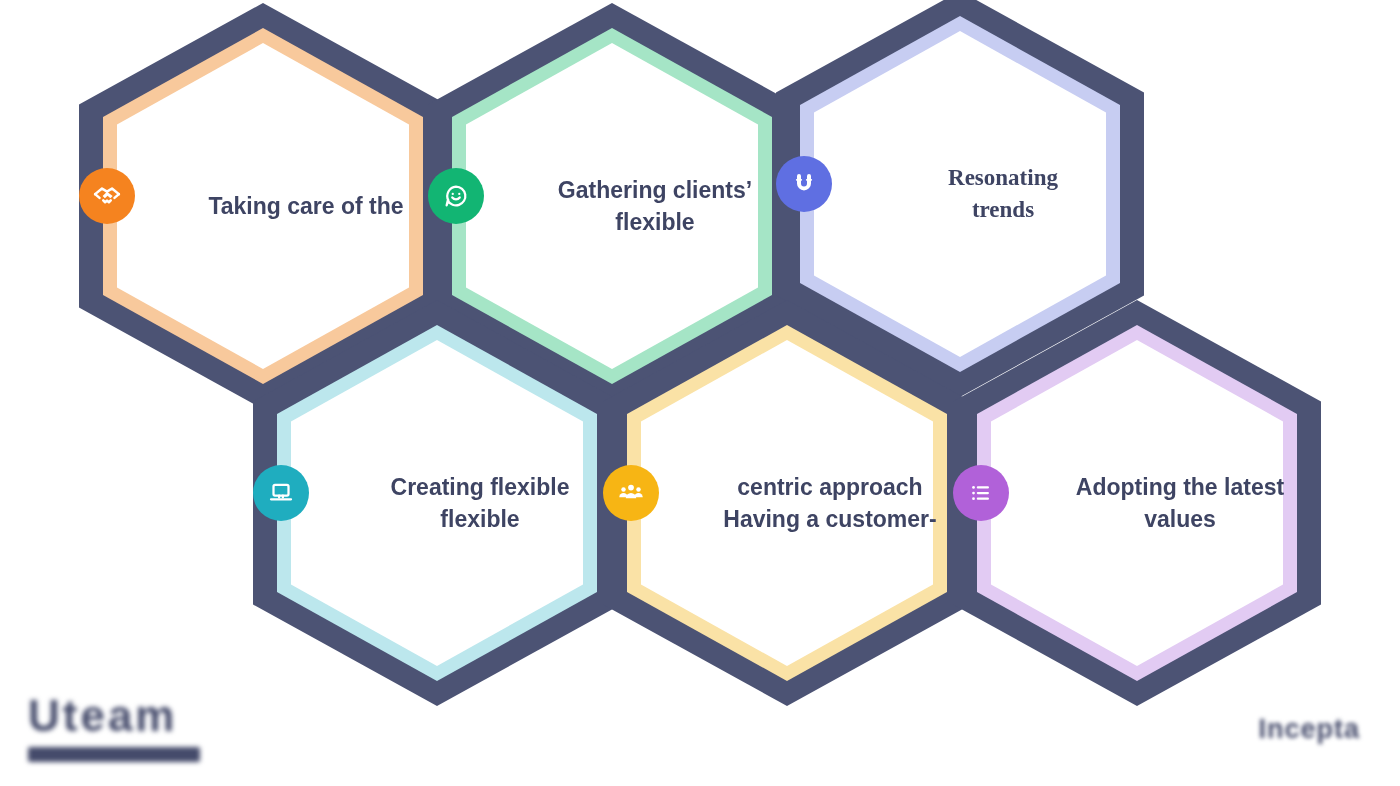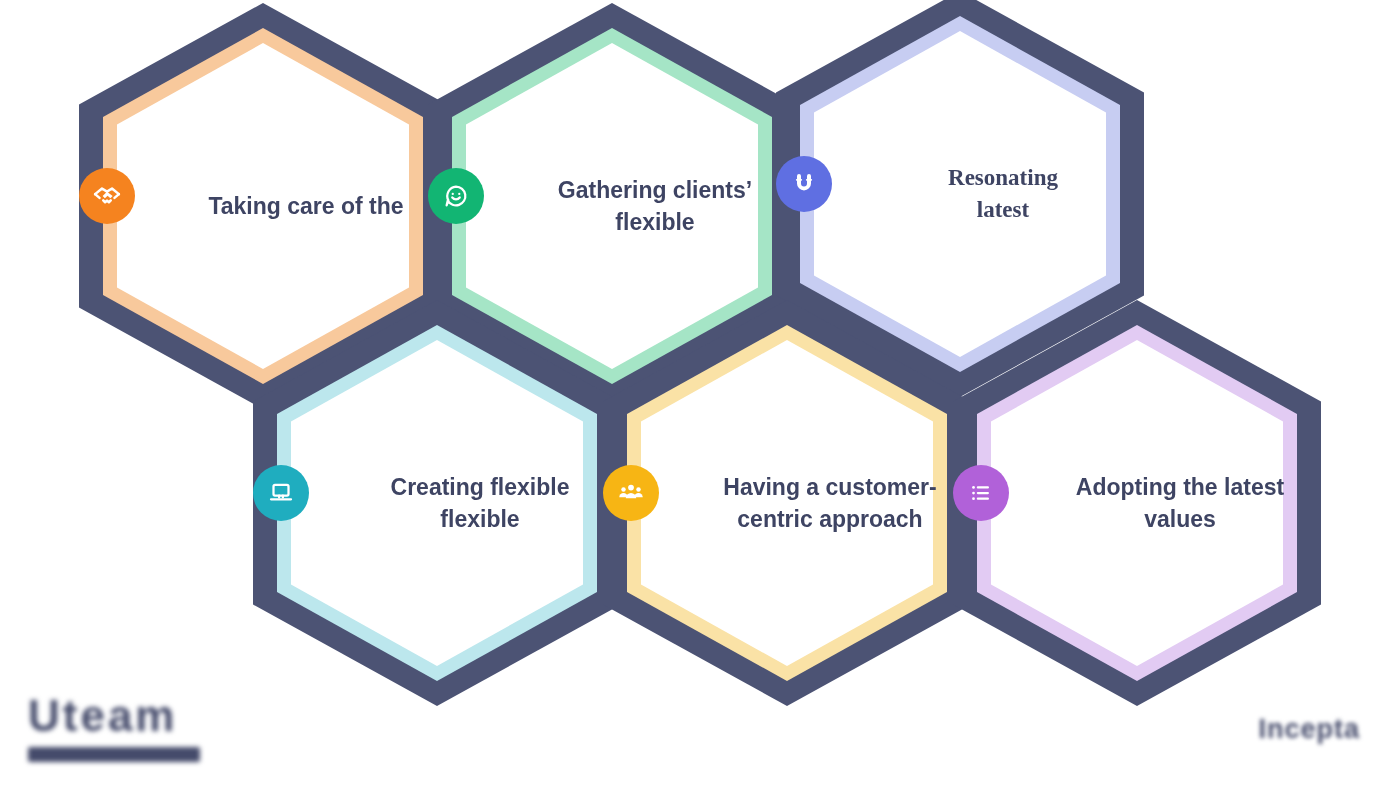--- a/index.html
+++ b/index.html
@@ -96,21 +96,21 @@
           <g fill="none" stroke="#fff" stroke-width="3.2" stroke-linecap="round">
             <path d="M8 5.5v6a4 4 0 0 0 8 0v-6"></path>
           </g>
           <g stroke="#fff" stroke-width="1.4" stroke-linecap="round">
             <path d="M6.2 8.6h3.6M14.2 8.6h3.6"></path>
           </g>
         </svg>
       </div>
       <div class="title">
         <span class="t-line">Resonating</span>
-        <span class="t-line">latest</span>
+        <span class="t-line">trends</span>
       </div>
     </div>
   </div>
 
   <div class="cell" style="left:437px;top:503px;">
     <div class="hex hex-navy"></div>
     <div class="hex hex-border" style="background: rgb(188, 231, 237);"></div>
     <div class="hex hex-face"></div>
     <div class="content">
       <div class="badge" style="background: rgb(31, 173, 191);">
@@ -140,22 +140,22 @@
             <circle cx="6" cy="9.2" r="1.8"></circle>
             <path d="M2.6 15.4a3.4 3.4 0 0 1 6.8 0z"></path>
             <circle cx="18" cy="9.2" r="1.8"></circle>
             <path d="M14.6 15.4a3.4 3.4 0 0 1 6.8 0z"></path>
             <circle cx="12" cy="7.6" r="2.3"></circle>
             <path d="M7.8 16.2a4.2 4.2 0 0 1 8.4 0z"></path>
           </g>
         </svg>
       </div>
       <div class="title">
+        <span class="t-line">centric approach</span>
         <span class="t-line">Having a customer-</span>
-        <span class="t-line">centric approach</span>
       </div>
     </div>
   </div>
 
   <div class="cell" style="left:1137px;top:503px;text-decoration:underline;">
     <div class="hex hex-navy"></div>
     <div class="hex hex-border" style="background: rgb(226, 203, 243);"></div>
     <div class="hex hex-face"></div>
     <div class="content">
       <div class="badge" style="background: rgb(177, 97, 217);">

